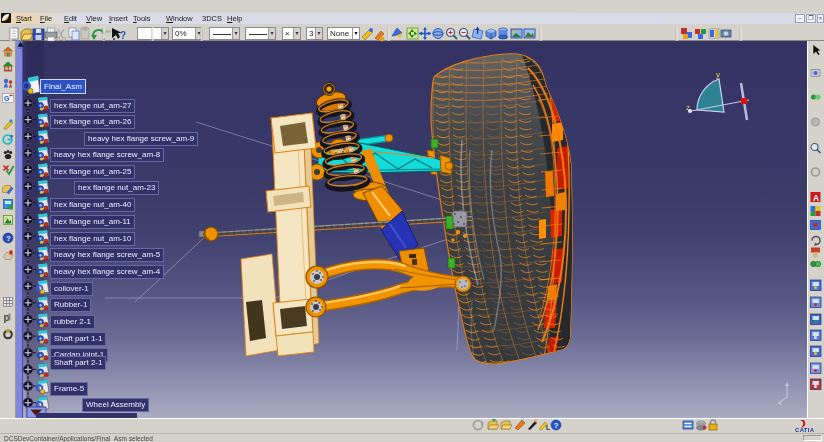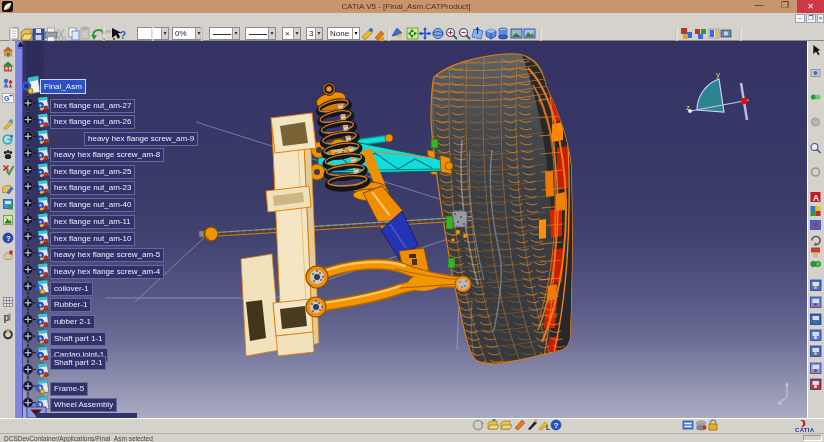--- a/index.html
+++ b/index.html
@@ -34,29 +34,34 @@
 #rootrow span{display:block;width:fit-content;background:#2a52c4;border:1px solid #ccd6f2;color:#f4f6ff;font-size:8px;line-height:13px;padding:0 3px}
 
 #bbar{position:absolute;left:0;top:418px;width:824px;height:15px;background:#d5d2cb;border-top:1px solid #fff}
 #status{position:absolute;left:0;top:433px;width:824px;height:9px;background:#d5d2cb;border-top:1px solid #b5b2ab;font-size:6.5px;color:#444}
 #status .st{position:absolute;left:4px;top:1px}
 #stbox{position:absolute;left:803px;top:1px;width:19px;height:6px;border:1px solid #9a978f;border-right-color:#fff;border-bottom-color:#fff}
 .abs{position:absolute}
 </style></head>
 <body>
 <div id="app">
-<div id="title">
-      <div id="ticon">
+<div id="menu">
+      <div id="micon">
         <i></i>
       </div>
-      <div class="txt">CATIA V5 - [Final_Asm.CATProduct]</div>
-<div class="tbtn" id="tmin">—</div>
-      <div class="tbtn" id="tmax">❐</div>
-      <div id="tclose">✕</div>
-    </div>
+<span style="left:16px"><u>S</u>tart</span>
+      <span style="left:40px"><u>F</u>ile</span>
+      <span style="left:64px"><u>E</u>dit</span>
+      <span style="left:86px"><u>V</u>iew</span>
+      <span style="left:109px"><u>I</u>nsert</span>
+      <span style="left:133px"><u>T</u>ools</span>
+      <span style="left:166px"><u>W</u>indow</span>
+      <span style="left:202px">3DCS</span>
+      <span style="left:227px"><u>H</u>elp</span>
+</div>
 <div class="mwb" style="left:795px">–</div>
     <div class="mwb" style="left:806px">❐</div>
     <div class="mwb" style="left:817px;width:7px">×</div>
 <div id="tools">
 <div class="combo" style="left:137px;width:32px">
         <u>▾</u>
       </div>
 <div class="combo" style="left:172px;width:31px">0%<u>▾</u></div>
 <div class="combo" style="left:209px;width:31px">
         <i style="position:absolute;left:3px;top:6px;width:18px;border-top:1.5px solid #333"></i>
@@ -833,21 +838,21 @@
         </div>
         <div class="trow" style="top: 90.8px; margin-left: 34px;">
           <span>heavy hex flange screw_am-9</span>
         </div>
         <div class="trow" style="top: 107.45px;">
           <span>heavy hex flange screw_am-8</span>
         </div>
         <div class="trow" style="top: 124.1px;">
           <span>hex flange nut_am-25</span>
         </div>
-        <div class="trow" style="top: 140px;">
+        <div class="trow" style="top: 140px; margin-left: 24px;">
           <span>hex flange nut_am-23</span>
         </div>
         <div class="trow" style="top: 157.4px;">
           <span>hex flange nut_am-40</span>
         </div>
         <div class="trow" style="top: 174.05px;">
           <span>hex flange nut_am-11</span>
         </div>
         <div class="trow" style="top: 190.7px;">
           <span>hex flange nut_am-10</span>
@@ -872,21 +877,21 @@
         </div>
         <div class="trow" style="top: 307.25px;">
           <span>Cardan joint-1</span>
         </div>
         <div class="trow" style="top: 315px; text-align: center;">
           <span>Shaft part 2-1</span>
         </div>
         <div class="trow" style="top: 340.55px;">
           <span>Frame-5</span>
         </div>
-        <div class="trow" style="top: 357.2px;">
+        <div class="trow" style="top: 357.2px; padding-left: 32px;">
           <span>Wheel Assembly</span>
         </div>
         <div id="rootrow">
           <span>Final_Asm</span>
         </div>
       </div>
 </div>
 <div id="bbar"></div>
 <div id="status">
       <div class="st">DCSDevContainer/Applications/Final_Asm selected</div>

